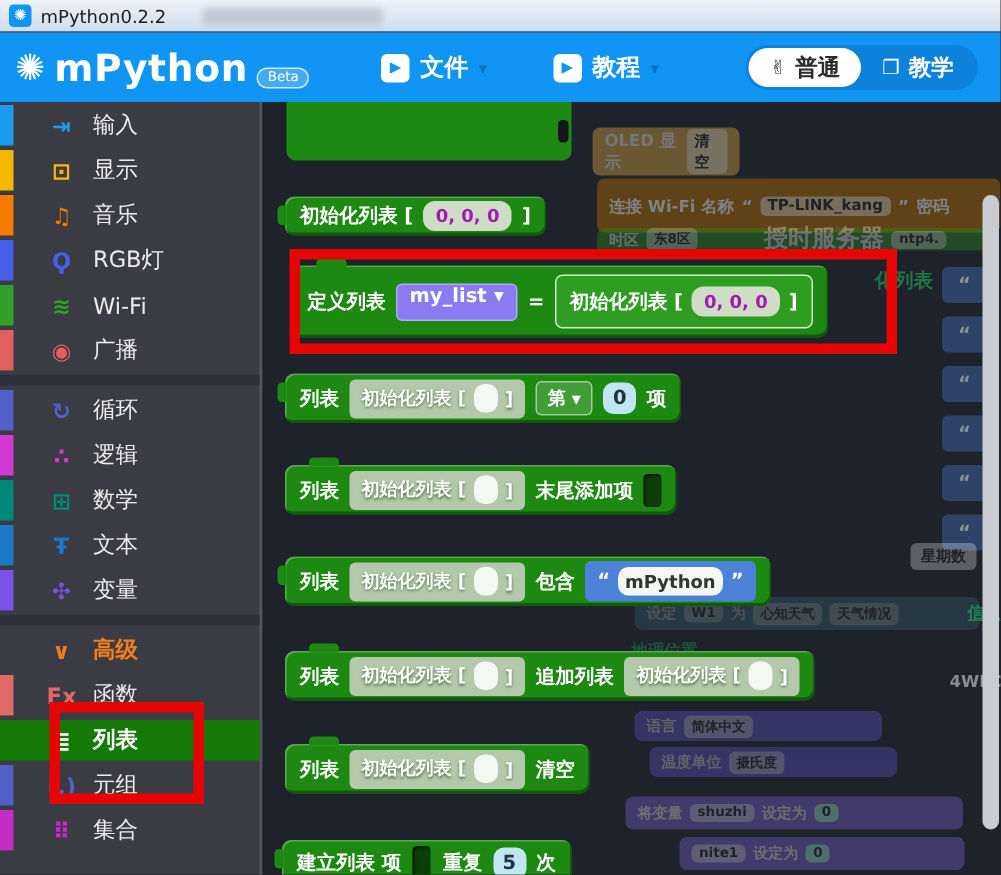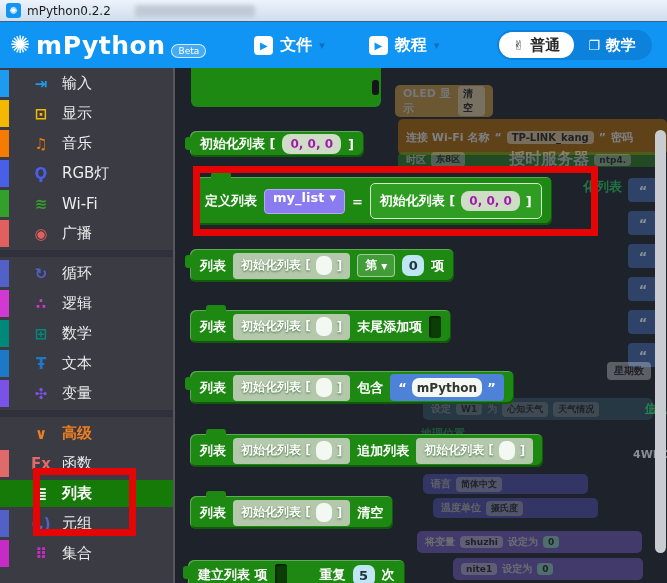--- a/index.html
+++ b/index.html
@@ -378,21 +378,21 @@
       <span>初始化列表 [</span>
       <span class="wfield"></span>
       <span>]</span>
     </span>
     <span>清空</span>
   </div>
 
   <div class="blk val" style="left:13px;top:492px;height:30px;">
     <span>建立列表 项</span>
     <span class="socket"></span>
-    <span style="margin-left:26px;">重复</span>
+    <span style="margin-left:2px;">重复</span>
     <span class="numfield">5</span>
     <span>次</span>
   </div>
 
   <div class="vscroll"></div>
 </div>
 
 <div class="redrect r1"></div>
 <div class="redrect r2"></div>
 

